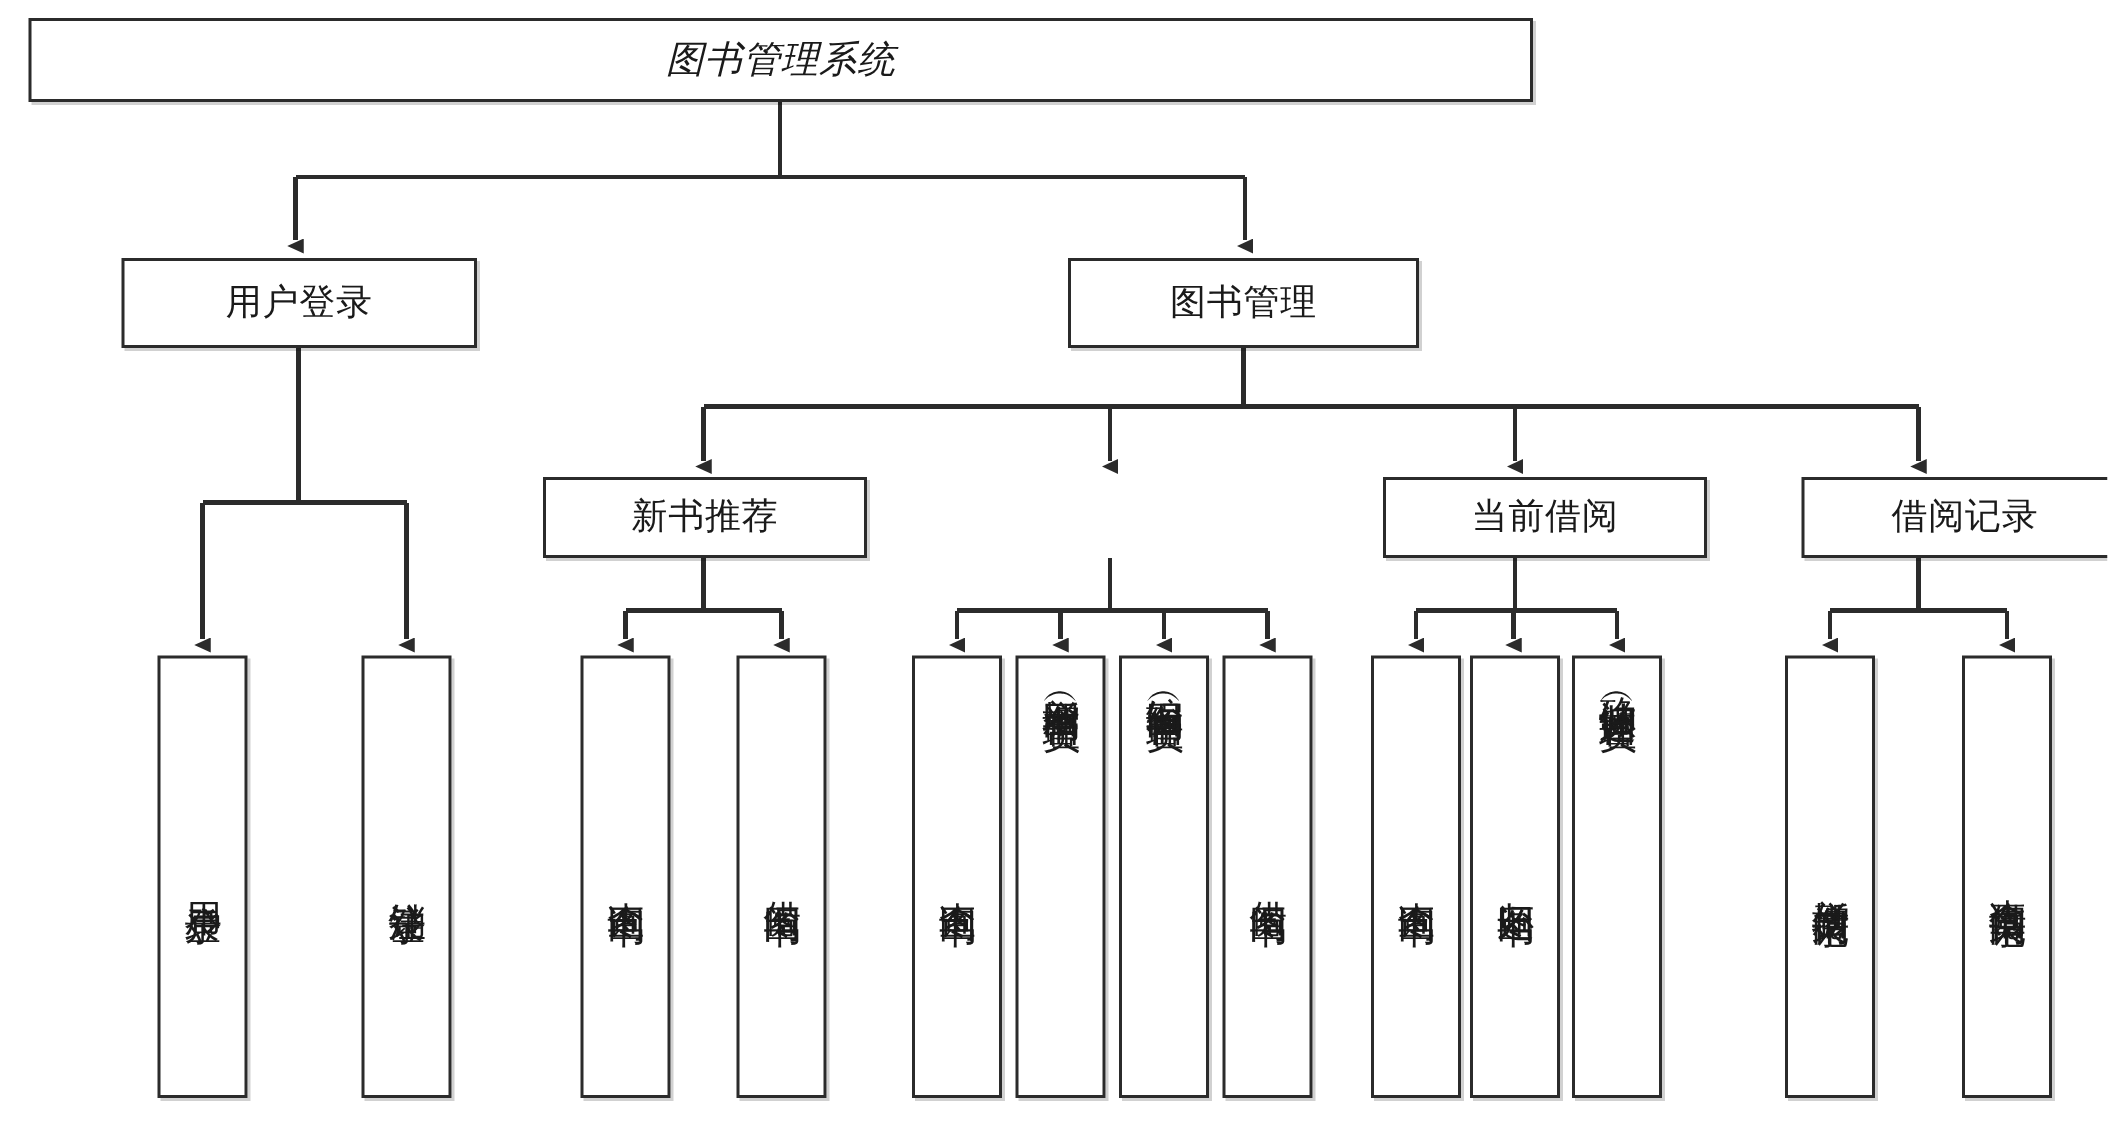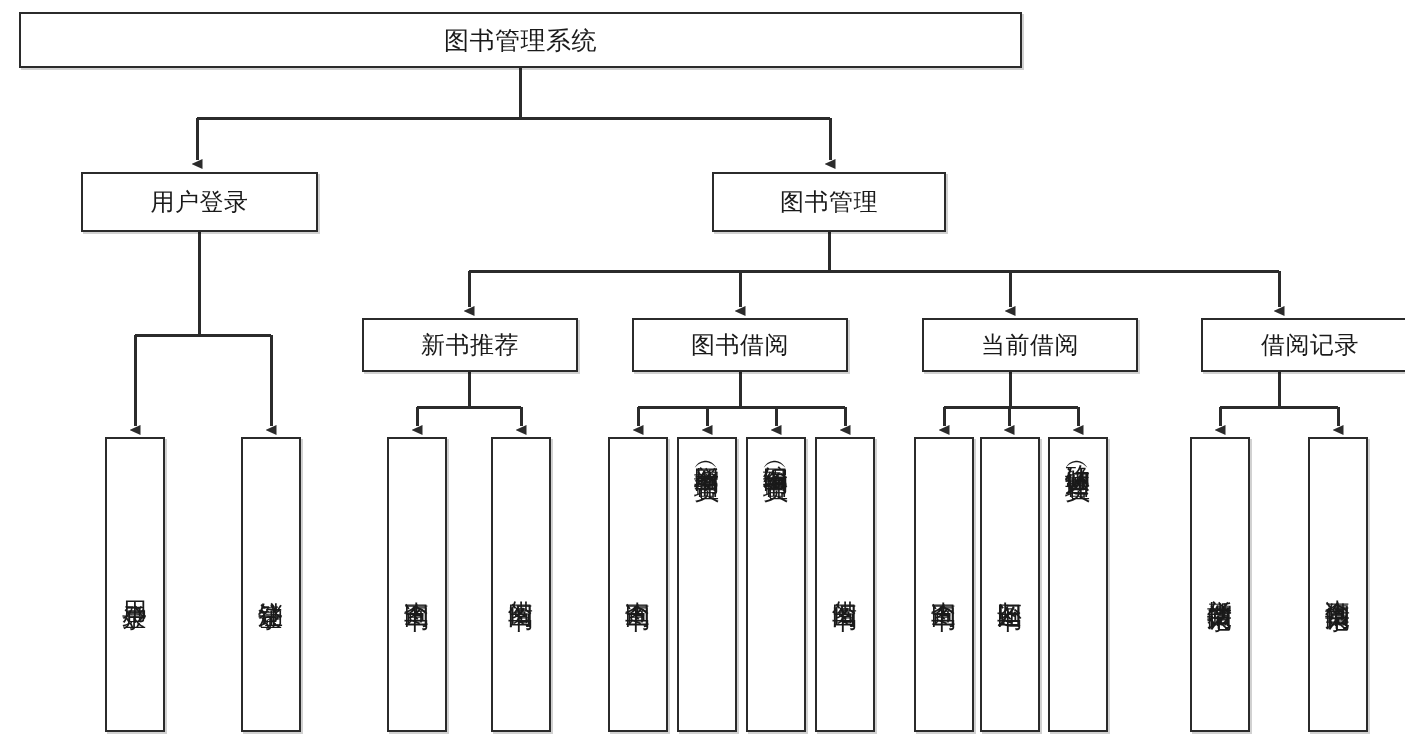--- a/index.html
+++ b/index.html
@@ -121,36 +121,33 @@
       <path d="M1009,407 L1009,426" marker-end="url(#arrow)"></path>
       <path d="M1078,407 L1078,426" marker-end="url(#arrow)"></path>
 
       <path d="M1279,372 L1279,407"></path>
       <path d="M1220,407 L1338,407"></path>
       <path d="M1220,407 L1220,426" marker-end="url(#arrow)"></path>
       <path d="M1338,407 L1338,426" marker-end="url(#arrow)"></path>
     </g>
   </svg>
 
-  <div class="node horiz root" style="left:19px; top:12px; width:1003px; height:56px;">
+  <div class="node horiz root" style="left:19px; top:12px; width:1003px; height:56px;font-style:italic;">
     <span class="label">图书管理系统</span>
   </div>
 
   <div class="node horiz" style="left:81px; top:172px; width:237px; height:60px;">
     <span class="label">用户登录</span>
   </div>
   <div class="node horiz" style="left:712px; top:172px; width:234px; height:60px;">
     <span class="label">图书管理</span>
   </div>
 
   <div class="node horiz" style="left:362px; top:318px; width:216px; height:54px;">
     <span class="label">新书推荐</span>
-  </div>
-  <div class="node horiz" style="left:632px; top:318px; width:216px; height:54px;">
-    <span class="label">图书借阅</span>
   </div>
   <div class="node horiz" style="left:922px; top:318px; width:216px; height:54px;">
     <span class="label">当前借阅</span>
   </div>
   <div class="node horiz" style="left:1170px; top:318px; width:218px; height:54px;margin-left:31px;">
     <span class="label">借阅记录</span>
   </div>
 
   <div class="node leaf centered" style="left:105px; top:437px; width:60px; height:295px;">
     <span class="label">用户登录</span>

